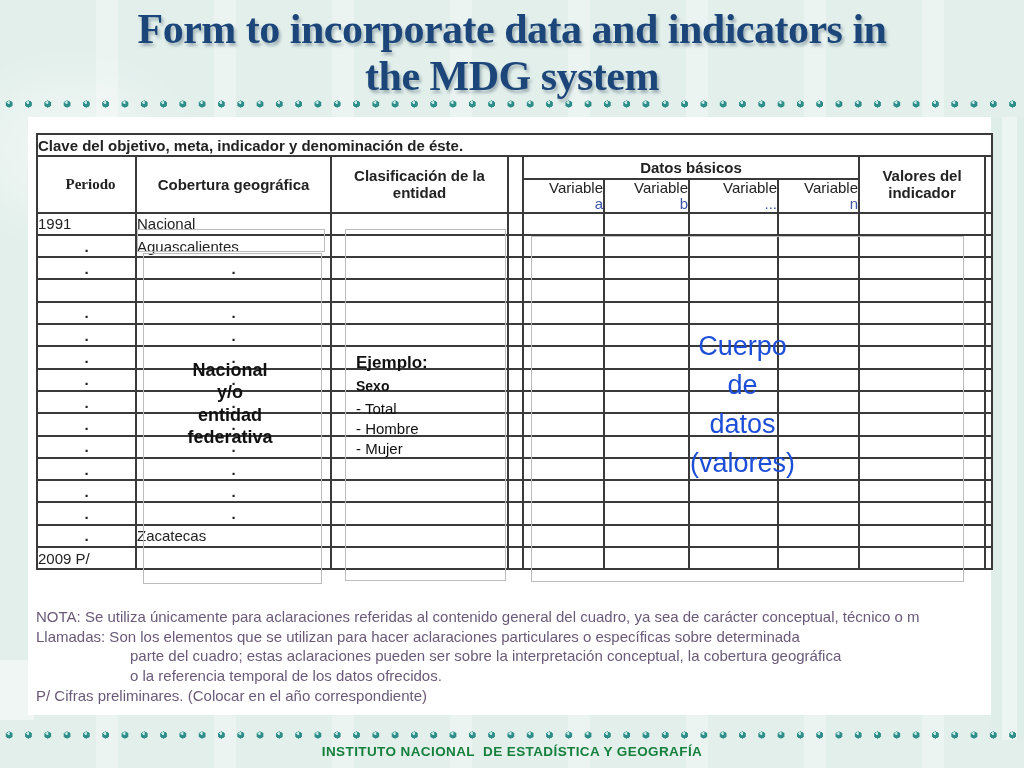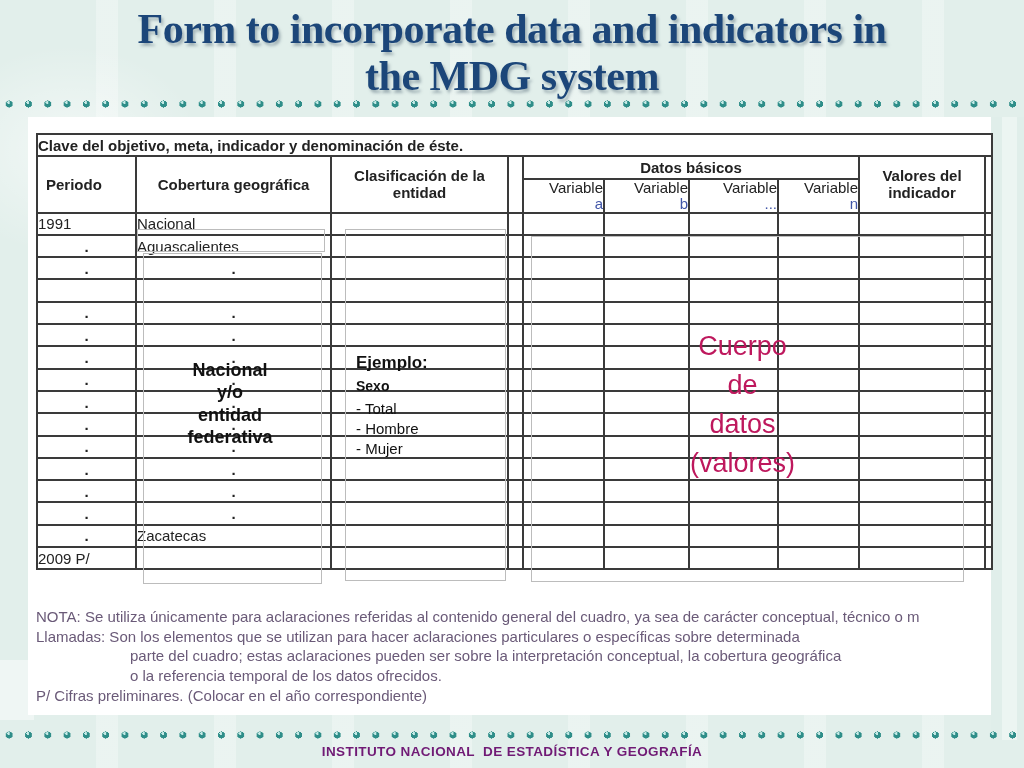--- a/index.html
+++ b/index.html
@@ -30,21 +30,21 @@
   .panel{position:absolute;left:28px;top:117px;width:963px;height:598px;background:#ffffff;}
   .rstripe{position:absolute;left:991px;top:117px;width:33px;height:623px;background:#e0eeea;}
   .rstripe2{position:absolute;left:1002px;top:117px;width:15px;height:623px;background:#ecf5f2;}
 
   
   table.main{position:absolute;left:36px;top:133px;width:955px;border-collapse:collapse;table-layout:fixed;}
   table.main td{border:2px solid #3a3a3a;padding:0;overflow:hidden;vertical-align:middle;
                 font-size:15px;color:#222;height:20.3px;}
   td.caption{font-size:19px;font-weight:bold;color:#111;text-align:left;padding:2px 6px;height:26px;}
   td.h{font-weight:bold;font-size:16.5px;color:#1a1a1a;text-align:center;line-height:1.15;}
-  td.h.periodo-h{text-align:left;padding-left:8px;}
+  td.h.periodo-h{text-align:center;padding-left:8px;font-family:Liberation Serif, serif;}
   td.datos{height:24px;font-size:17px;}
   td.varcell{vertical-align:top;text-align:right;padding:1px 4px 0 2px;height:36px;
              font-size:15px;color:#4d4d4d;line-height:16px;}
   td.varcell .sub{display:block;color:#4156a8;}
   td.dotcell{text-align:center;font-weight:bold;color:#1a1a1a;}
   td.yearcell{text-align:left;padding-left:6px;color:#6f6b55;}
   td.geocell{text-align:left;padding-left:8px;color:#7b5ba6;}
 
   
   .gbox{position:absolute;border:1px solid #bcbcbc;background:transparent;}
@@ -55,31 +55,31 @@
 
   
   .ov{position:absolute;color:#111;}
   .ov-cob{left:137px;top:359px;width:186px;text-align:center;font-weight:bold;
           font-size:18px;line-height:22.4px;}
   .ov-ej{left:356px;top:344px;width:150px;text-align:left;}
   .ov-ej .t1{font-weight:bold;font-size:17px;line-height:23px;margin-top:7px;}
   .ov-ej .t2{font-weight:bold;font-size:14px;line-height:25px;}
   .ov-ej .it{font-size:15px;line-height:20px;}
   .ov-cu{left:635px;top:327px;width:215px;text-align:center;font-size:27px;line-height:39px;
-         color:#be185d;}
+         color:#1d4ed8;}
 
   
   .notes{position:absolute;left:36px;top:607px;width:952px;overflow:hidden;
          color:#6a5a78;font-size:15px;line-height:19.7px;}
   .notes div{white-space:pre;}
   .notes .indent{padding-left:94px;}
 
   
   .footer{position:absolute;left:0;top:744px;width:1024px;text-align:center;
-          color:#701a75;font-weight:bold;font-size:13.5px;letter-spacing:0.4px;white-space:pre;}
+          color:#15803d;font-weight:bold;font-size:13.5px;letter-spacing:0.4px;white-space:pre;}
 </style>
 </head>
 <body>
 
 <div class="bg"></div>
 <div class="bg-sq"></div>
 
 <div class="title">
   <div>Form to incorporate data and indicators in</div>
   <div>the MDG system</div>

